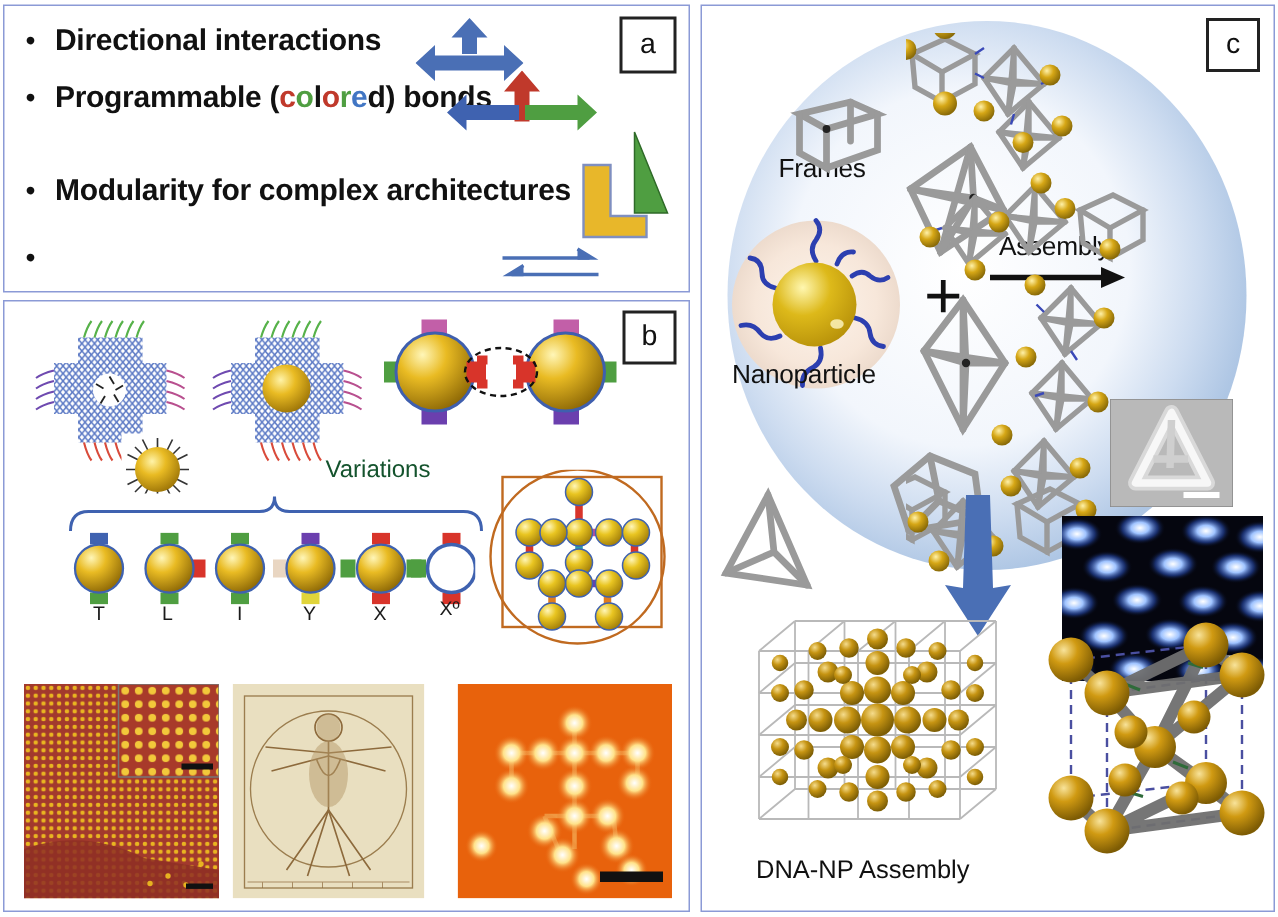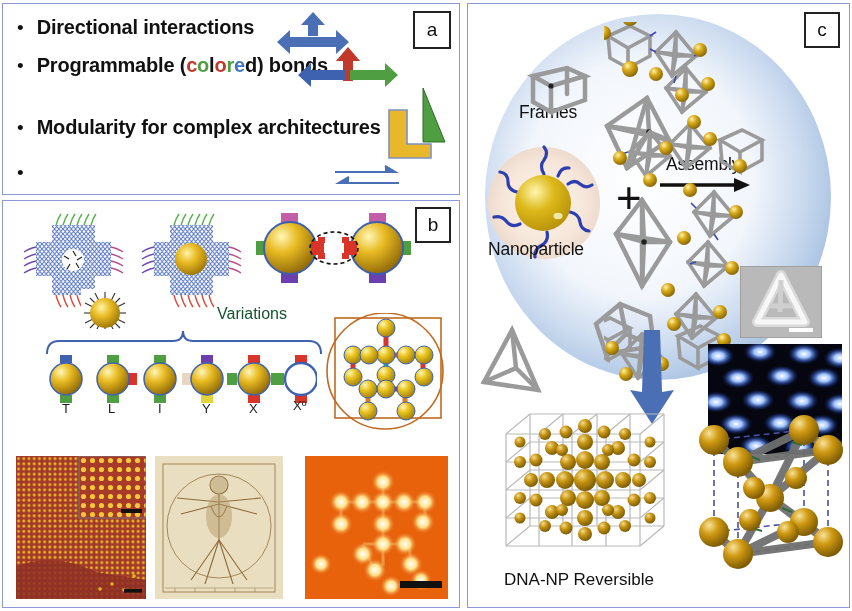--- a/index.html
+++ b/index.html
@@ -838,16 +838,16 @@
           <circle cx="136" cy="130" r="15"></circle>
             <circle cx="46" cy="142" r="15"></circle>
           <circle cx="62" cy="76" r="11"></circle>
             <circle cx="104" cy="66" r="11"></circle>
           <circle cx="96" cy="120" r="11"></circle>
             <circle cx="58" cy="108" r="11"></circle>
         </g>
       </svg>
     </div>
 
-    <div class="ctext-b" style="left:36px;top:566px;">DNA-NP Reversible</div>
+    <div class="ctext-b" style="left:36px;top:566px;">DNA-NP Assembly</div>
   </div>
 
 </div>
 
 </body></html>

